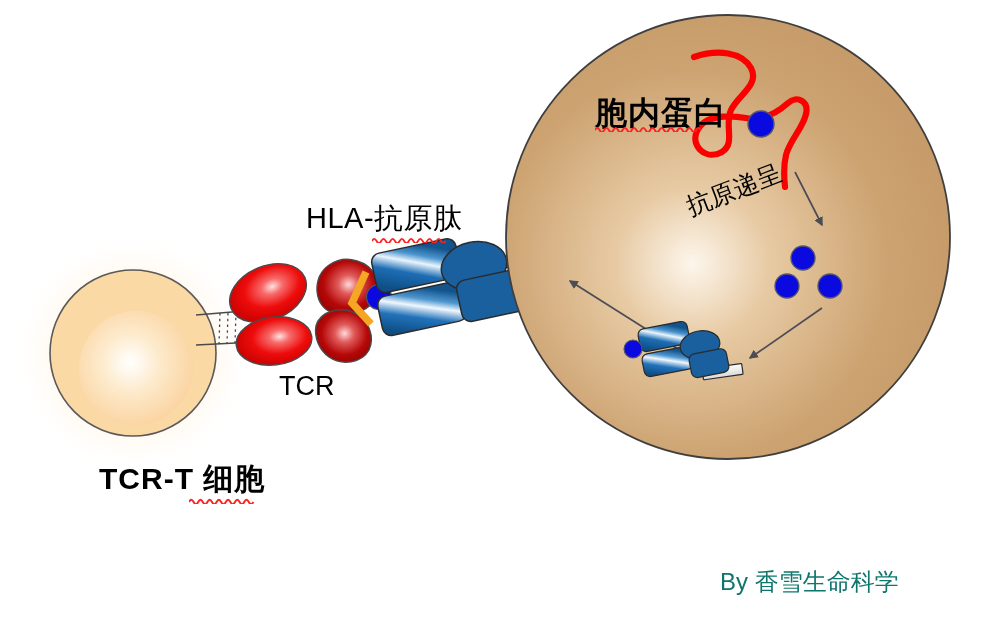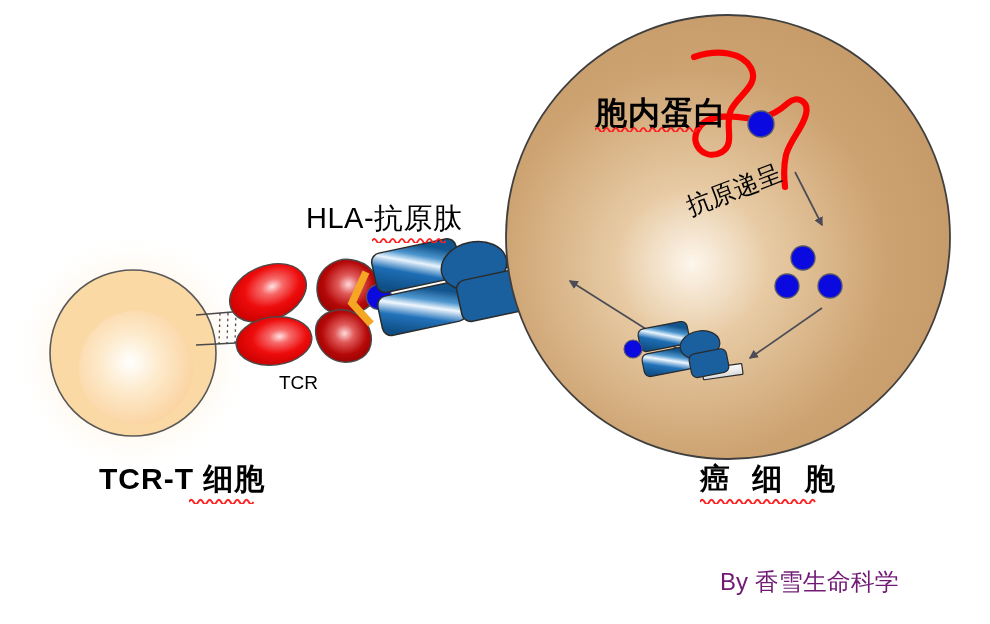--- a/index.html
+++ b/index.html
@@ -32,21 +32,21 @@
   .lbl-hla {
     left: 306px;
     top: 204px;
     font-size: 29px;
     letter-spacing: 0.5px;
     text-align: right;
   }
   .lbl-tcr {
     left: 279px;
     top: 373px;
-    font-size: 19px;
+    font-size: 27px;
   }
   .lbl-inprot {
     left: 595px;
     top: 97px;
     font-size: 32px;
     font-weight: bold;
     letter-spacing: 1px;
   }
   .lbl-present {
     left: 683px;
@@ -68,21 +68,21 @@
     left: 700px;
     top: 464px;
     font-size: 30px;
     font-weight: bold;
     letter-spacing: 7px;
   }
   .lbl-credit {
     left: 720px;
     top: 570px;
     font-size: 24px;
-    color: #701a75;
+    color: #0f766e;
     font-weight: normal;
   }
   .sq {
     position: absolute;
     display: block;
     pointer-events: none;
   }
 </style>
 </head>
 <body>
@@ -241,24 +241,18 @@
     <span>抗原递呈</span>
   </div>
 
   <div class="lbl lbl-tcell">
     <span>TCR-T 细胞</span>
     <svg class="sq" width="66" height="7" style="left:90px; top:33px;" viewBox="0 0 66 7">
       <path d="M0 5 Q2.3 0.6 4.6 5 T9.2 5 T13.8 5 T18.4 5 T23 5 T27.6 5 T32.2 5 T36.8 5 T41.4 5 T46 5 T50.6 5 T55.2 5 T59.8 5 T64.4 5" fill="none" stroke="#ff2020" stroke-width="1.9"></path>
     </svg>
   </div>
 
-  <div class="lbl lbl-cancer">
-    <span>癌 细 胞</span>
-    <svg class="sq" width="118" height="7" style="left:0px; top:33px;" viewBox="0 0 118 7">
-      <path d="M0 5 Q2.3 0.6 4.6 5 T9.2 5 T13.8 5 T18.4 5 T23 5 T27.6 5 T32.2 5 T36.8 5 T41.4 5 T46 5 T50.6 5 T55.2 5 T59.8 5 T64.4 5 T69 5 T73.6 5 T78.2 5 T82.8 5 T87.4 5 T92 5 T96.6 5 T101.2 5 T105.8 5 T110.4 5 T115 5" fill="none" stroke="#ff2020" stroke-width="1.9"></path>
-    </svg>
-  </div>
 
   <div class="lbl lbl-credit">
     <span>By 香雪生命科学</span>
   </div>
 
 </div>
 
 </body></html>

